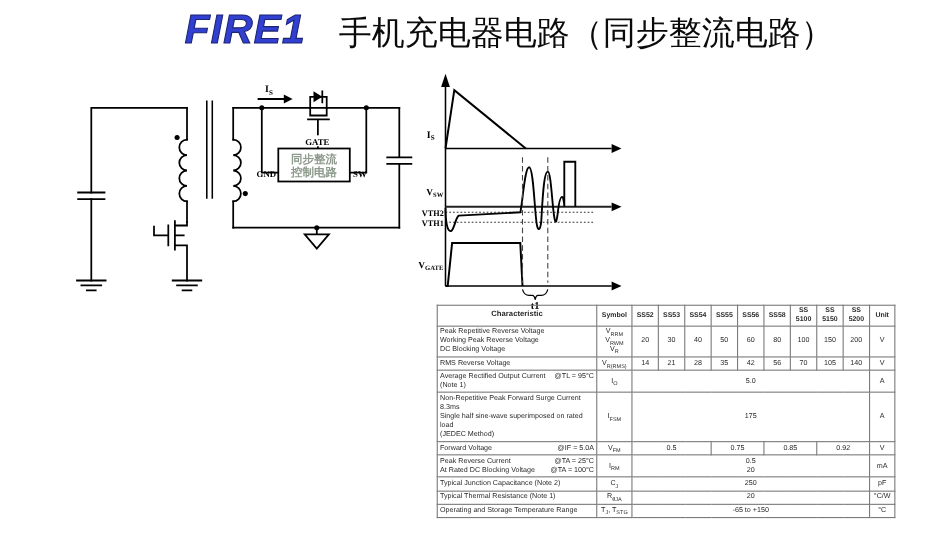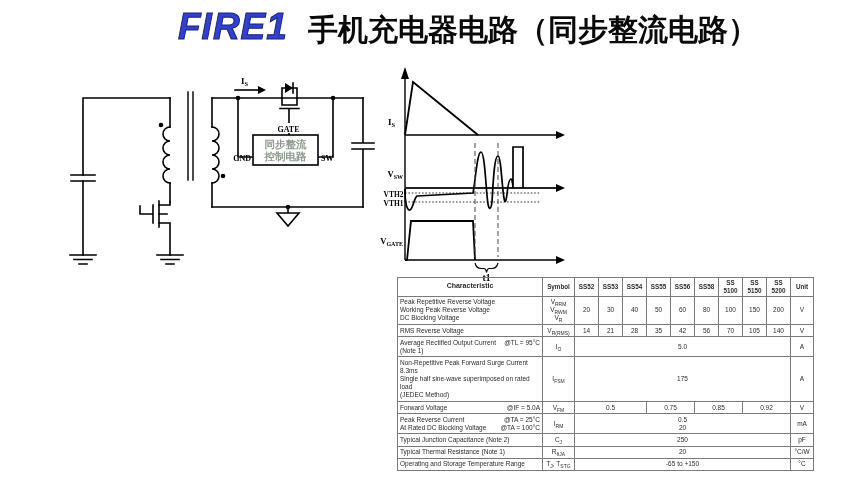--- a/index.html
+++ b/index.html
@@ -1,28 +1,28 @@
 <!DOCTYPE html>
 <html><head>
 <meta charset="utf-8">
 <style>
   html,body{margin:0;padding:0;}
   body{
     width:864px;height:486px;background:#ffffff;position:relative;overflow:hidden;
     font-family:"Liberation Sans","DejaVu Sans",sans-serif;
   }
   .logo{
-    position:absolute;left:178px;top:6px;
+    position:absolute;left:168px;top:6px;
     font-family:"Liberation Sans","DejaVu Sans",sans-serif;
     font-style:italic;font-weight:bold;font-size:37px;letter-spacing:1px;
     color:#3140d0;-webkit-text-stroke:1px #1c2473;
   }
   .title{
     position:absolute;left:308px;top:10px;
-    font-size:30px;font-weight:700;color:#0a0a0a;white-space:nowrap;
+    font-size:30px;font-weight:400;color:#0a0a0a;white-space:nowrap;
   }
   .circuit-svg{position:absolute;left:55px;top:55px;}
   .wave-svg{position:absolute;left:380px;top:53px;}
   svg text{font-family:"Liberation Serif","DejaVu Serif",serif;}
   .cjk{font-family:"Liberation Sans","DejaVu Sans",sans-serif;font-weight:bold;}
 
   .table-wrap{position:absolute;left:397px;top:277px;width:416px;}
   table{border-collapse:collapse;table-layout:fixed;width:416px;}
   th,td{
     border:1px solid #7a7a7a;color:#2b2b2b;

